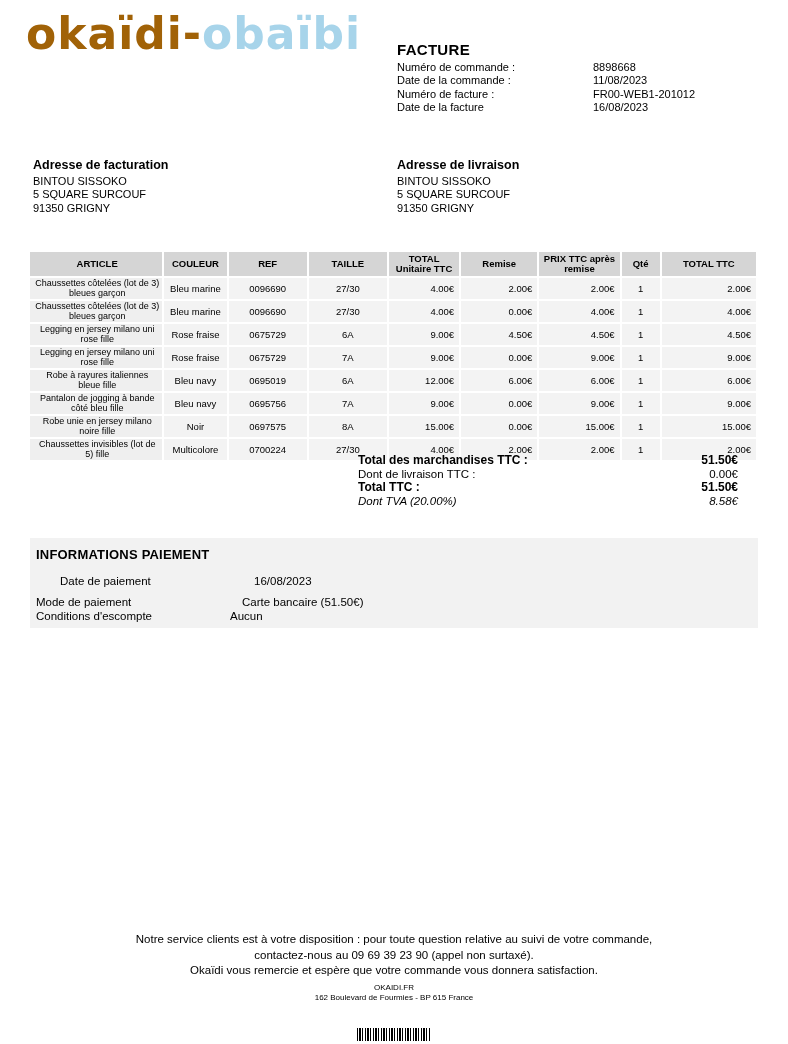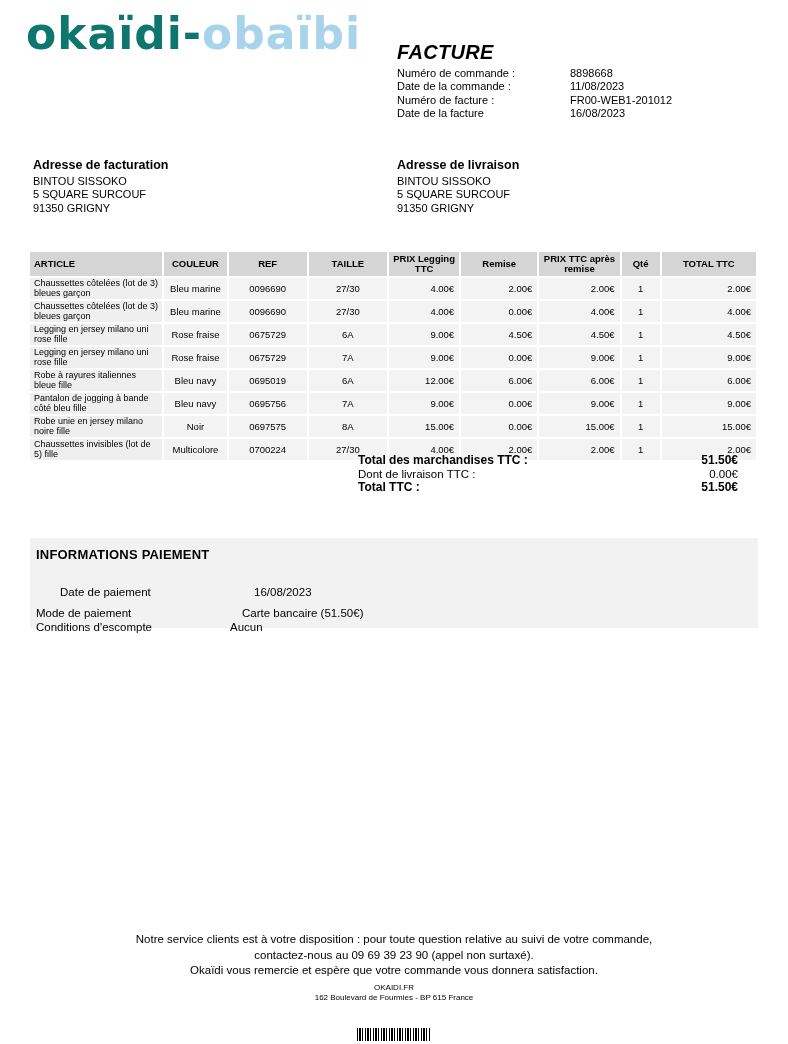--- a/index.html
+++ b/index.html
@@ -4,62 +4,62 @@
 <style>
   * { margin:0; padding:0; box-sizing:border-box; }
   html,body { background:#ffffff; }
   .page { position:relative; width:788px; height:1044px; overflow:hidden;
           background:#ffffff; color:#000;
           font-family:"Liberation Sans", sans-serif; }
 
   
   .logo { position:absolute; left:26px; top:8px; font-family:"DejaVu Sans", sans-serif;
           font-weight:bold; font-size:44px; letter-spacing:1px; }
-  .logo .p1, .logo .sep { color:#0f766e; }
+  .logo .p1, .logo .sep { color:#a16207; }
   .logo .p2 { color:#a7d4ea; }
 
   
   .invoice-head { position:absolute; left:397px; top:41px; width:360px; }
-  .invoice-title { font-size:20px; font-weight:bold; letter-spacing:0.3px;font-style:italic; }
+  .invoice-title { font-size:15px; font-weight:bold; letter-spacing:0.3px; }
   .inv-fields { margin-top:3px; font-size:11px; }
   .inv-row { display:flex; line-height:13.4px; }
-  .inv-row .lbl { width:173px; }
+  .inv-row .lbl { width:196px; }
 
   
   .addr { position:absolute; top:159px; font-size:11px; line-height:13.5px; }
   .addr-title { font-size:12.5px; font-weight:bold; margin-bottom:2px; }
   .addr-billing { left:33px; }
   .addr-shipping { left:397px; }
 
   
   table.items { position:absolute; left:28px; top:250px; width:730px;
                 border-collapse:separate; border-spacing:2px; table-layout:fixed; }
   .items th { background:#d5d5d5; font-size:9.5px; font-weight:bold; text-align:center;
               padding:2px; height:20px; vertical-align:middle; line-height:10px; }
   .items td { background:#f3f3f3; font-size:9.5px; padding:1px 2px; height:19px;
               vertical-align:middle; }
-  .items th.c0, .items td.c0 { text-align:left; padding-left:4px; }
+  .items th.c0, .items td.c0 { text-align:center; padding-left:4px; }
   .items td.c0 { font-size:9px; line-height:9.5px; background:#efefef; }
   .items td.c1, .items td.c2, .items td.c3, .items td.c7 { text-align:center; }
   .items td.c4, .items td.c5, .items td.c6, .items td.c8 { text-align:right; padding-right:5px; }
 
   
   .totals { position:absolute; left:358px; top:454px; width:380px; }
   .t-row { display:flex; justify-content:space-between; line-height:13.6px; font-size:11.5px; }
   .t-bold { font-weight:bold; font-size:12px; }
   .t-italic { font-style:italic; }
   .t-small { font-size:10px; }
 
   
   .payment { position:absolute; left:30px; top:538px; width:728px; height:90px;
              background:#f2f2f2; padding:9px 0 0 6px; }
   .payment-title { font-size:13px; font-weight:bold; letter-spacing:0.2px; }
   .pay-row { display:flex; font-size:11.5px; }
   .pay-row .lbl { width:194px; }
-  .pay-row.r0 { margin-top:24px;padding-left:24px; }
+  .pay-row.r0 { margin-top:13px;padding-left:24px; }
   .pay-row.r1 { margin-top:9px;gap:12px; }
   .pay-row.r2 { margin-top:2px; }
 
   
   .footer { position:absolute; left:0; top:932px; width:788px; text-align:center; }
   .footer .line { font-size:11.5px; line-height:15.5px; }
   .company { margin-top:4px; font-size:8px; line-height:10.5px; }
 
   
   .barcode { position:absolute; left:357px; top:1028px; width:74px; height:13px;
@@ -124,21 +124,21 @@
       <col style="width:80px">
         <col style="width:38px">
         <col style="width:94px">
     </colgroup>
     <thead>
       <tr>
         <th class="c0">ARTICLE</th>
         <th class="c1">COULEUR</th>
         <th class="c2">REF</th>
         <th class="c3">TAILLE</th>
-        <th class="c4">PRIX Legging TTC</th>
+        <th class="c4">TOTAL Unitaire TTC</th>
         <th class="c5">Remise</th>
         <th class="c6">PRIX TTC après remise</th>
         <th class="c7">Qté</th>
         <th class="c8">TOTAL TTC</th>
       </tr>
     </thead>
     <tbody>
         <tr>
           <td class="c0">Chaussettes côtelées (lot de 3) bleues garçon</td>
           <td class="c1">Bleu marine</td>
@@ -236,20 +236,24 @@
       <span>51.50€</span>
     </div>
     <div class="t-row">
       <span>Dont de livraison TTC :</span>
       <span>0.00€</span>
     </div>
     <div class="t-row t-bold">
       <span>Total TTC :</span>
       <span>51.50€</span>
     </div>
+    <div class="t-row t-italic">
+      <span>Dont TVA (20.00%)</span>
+      <span>8.58€</span>
+    </div>
   </div>
 
   <div class="payment">
     <div class="payment-title">INFORMATIONS PAIEMENT</div>
     <div class="pay-row r0">
       <span class="lbl">Date de paiement</span>
       <span>16/08/2023</span>
     </div>
     <div class="pay-row r1">
       <span class="lbl">Mode de paiement</span>

